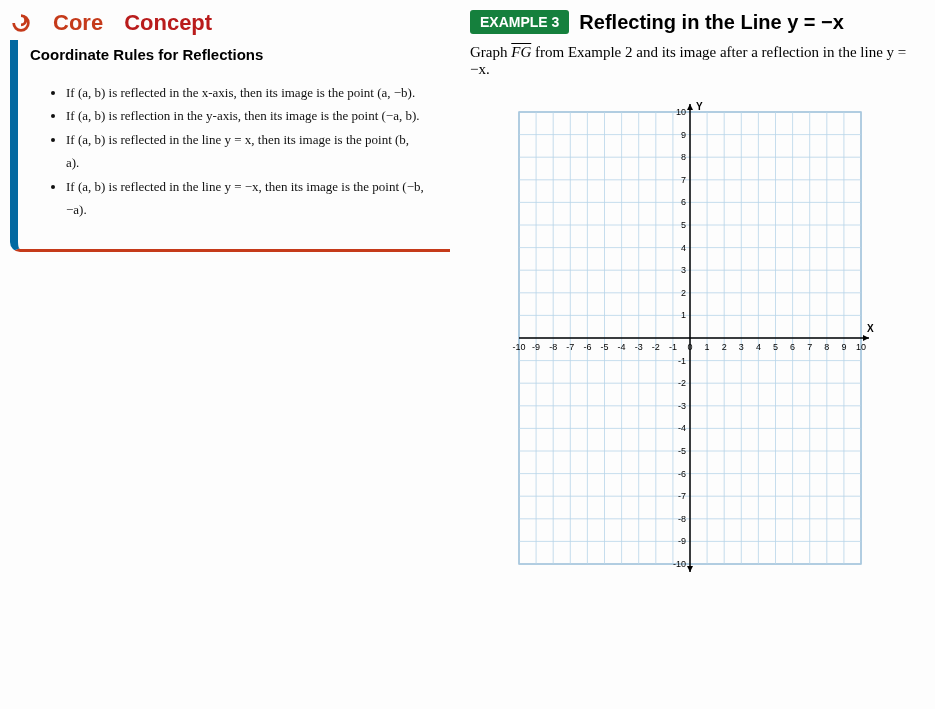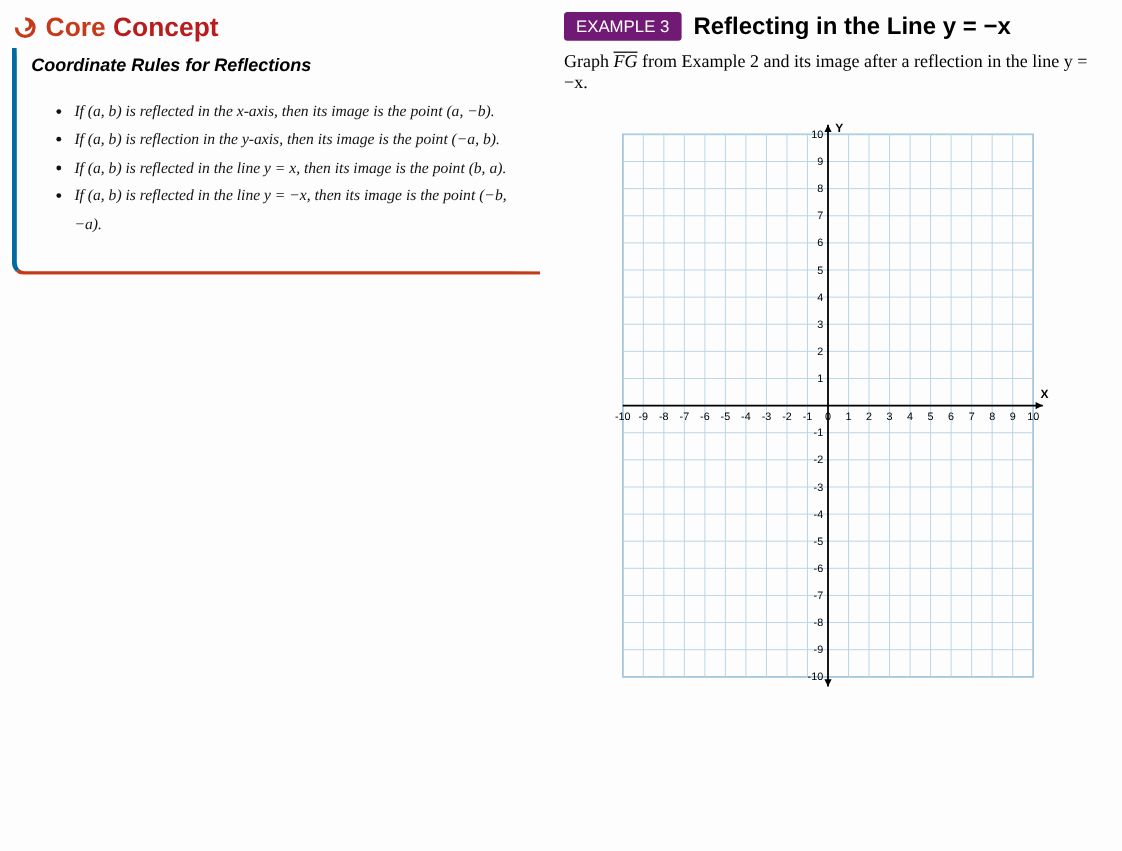--- a/index.html
+++ b/index.html
@@ -16,21 +16,21 @@
   }
   .left-col {
     width: 440px;
   }
   .right-col {
     width: 440px;
   }
   .core-header {
     display: flex;
     align-items: center;
-    gap: 6px;
+    gap: 21px;
     margin-bottom: 4px;
     text-align: center;
   }
   .core-icon {
     width: 22px;
     height: 22px;
     color: #c53a1a;
   }
   .core-word {
     font-family: 'Comic Sans MS', cursive, sans-serif;
@@ -38,26 +38,25 @@
     font-size: 22px;
     color: #c53a1a;
   }
   .concept-word {
     font-family: 'Comic Sans MS', cursive, sans-serif;
     font-weight: bold;
     font-size: 22px;
     color: #b91c1c;
   }
   .concept-box {
-    border-left: 4px solid #0369a1;
+    border-left: 8px solid #0369a1;
     border-bottom: 3px solid #c53a1a;
     border-bottom-left-radius: 10px;
     padding: 6px 8px 10px 12px;
     position: relative;
-    font-style: italic;
   }
   .concept-title {
     font-family: Arial, Helvetica, sans-serif;
     font-weight: bold;
     font-size: 15px;
     margin-bottom: 6px;
   }
   .concept-box ul {
     margin: 18px;
     padding-left: 18px;
@@ -67,24 +66,24 @@
     line-height: 1.8;
     color: #111;
   }
   .example-line {
     display: flex;
     align-items: center;
     gap: 10px;
     margin-bottom: 10px;
   }
   .example-badge {
-    background: #701a75;
+    background: #15803d;
     color: #fff;
     font-family: Arial, Helvetica, sans-serif;
-    font-weight: normal;
+    font-weight: bold;
     font-size: 14px;
     padding: 4px 10px;
     border-radius: 3px;
   }
   .example-title {
     font-family: Arial, Helvetica, sans-serif;
     font-weight: bold;
     font-size: 20px;
   }
   .prompt {

